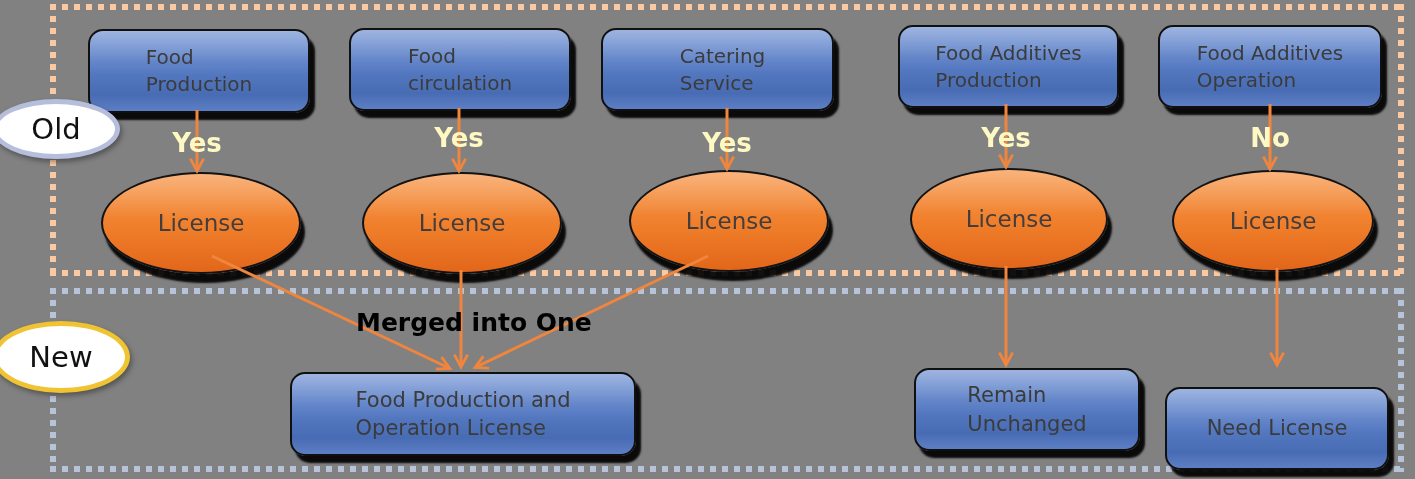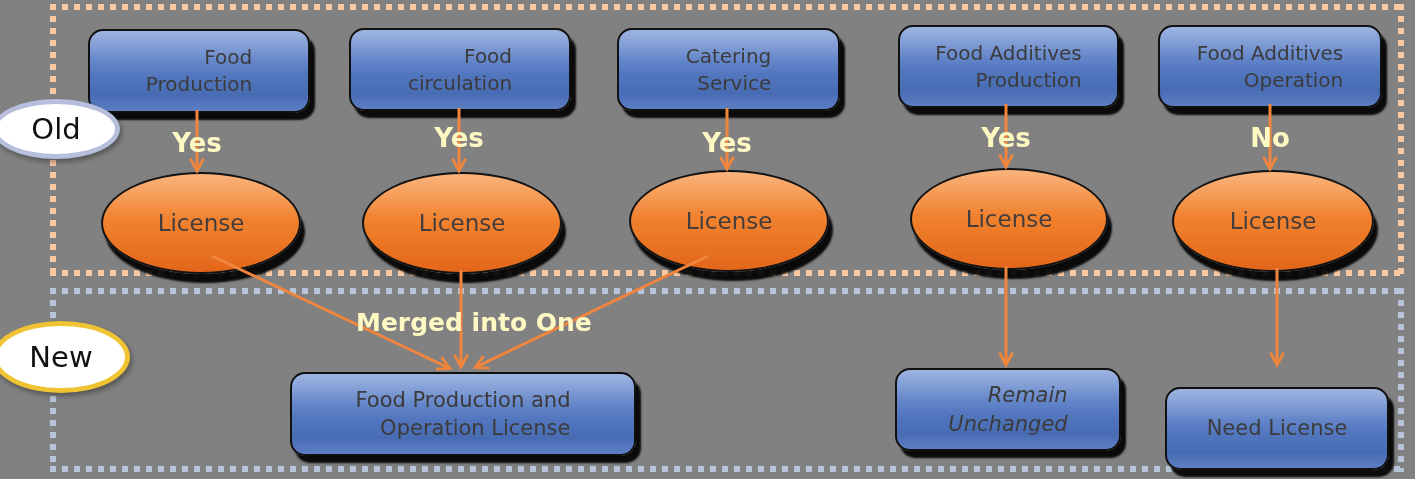--- a/index.html
+++ b/index.html
@@ -21,21 +21,21 @@
   
   .node-box{
     position:absolute;
     border:2px solid #101010;
     border-radius:15px;
     background:
       linear-gradient(180deg,rgba(255,255,255,0.30) 0%,rgba(255,255,255,0.05) 38%,rgba(255,255,255,0) 55%),
       linear-gradient(180deg,#7394d4 0%,#587cc4 45%,#486cb4 80%,#5d7ec4 100%);
     box-shadow:5px 7px 2px rgba(0,0,0,0.92);
     display:flex;align-items:center;justify-content:center;
-    text-align:right;color:#3b3b3b;
+    text-align:left;color:#3b3b3b;
     font-size:20px;line-height:1.35;
     white-space:pre-line;
     z-index:3;
   }
   .node-box.big{font-size:21px;}
 
   
   .node-ellipse{
     position:absolute;
     border:2px solid #131313;
@@ -54,21 +54,21 @@
   .decision{
     position:absolute;
     width:120px;margin-left:-60px;
     text-align:center;
     font-size:26px;font-weight:bold;color:#fef9c3;
     z-index:6;
   }
   
   .merge-caption{
     position:absolute;left:356px;top:308px;
-    font-size:25px;font-weight:bold;color:#fef9c3;
+    font-size:25px;font-weight:bold;color:#000000;
     z-index:6;
   }
   
   .tag-oval{
     position:absolute;
     background:#ffffff;
     border-radius:50%;
     display:flex;align-items:center;justify-content:center;
     color:#111;font-size:29px;
     box-shadow:2px 3px 5px rgba(0,0,0,0.35);
@@ -98,21 +98,21 @@
     <span>Old</span>
   </div>
   <div class="tag-oval new">
     <span>New</span>
   </div>
 
   <div class="node-box" style="left:88px;top:29px;width:218px;height:80px;">Food
 Production</div>
   <div class="node-box" style="left:349px;top:28px;width:218px;height:79px;">Food
 circulation</div>
-  <div class="node-box" style="left:617px;top:28px;width:219px;height:79px;">Catering
+  <div class="node-box" style="left:601px;top:28px;width:219px;height:79px;padding-left:10px;">Catering
 Service</div>
   <div class="node-box" style="left:898px;top:25px;width:217px;height:79px;">Food Additives
 Production</div>
   <div class="node-box" style="left:1158px;top:25px;width:220px;height:79px;">Food Additives
 Operation</div>
 
   <div class="decision" style="left:197px;top:128px;">Yes</div>
   <div class="decision" style="left:459px;top:123px;">Yes</div>
   <div class="decision" style="left:727px;top:128px;">Yes</div>
   <div class="decision" style="left:1006px;top:123px;">Yes</div>
@@ -121,21 +121,21 @@
   <div class="node-ellipse" style="left:101px;top:172px;width:196px;height:98px;">License</div>
   <div class="node-ellipse" style="left:362px;top:172px;width:196px;height:98px;">License</div>
   <div class="node-ellipse" style="left:629px;top:170px;width:196px;height:98px;">License</div>
   <div class="node-ellipse" style="left:910px;top:168px;width:194px;height:98px;">License</div>
   <div class="node-ellipse" style="left:1172px;top:170px;width:198px;height:98px;">License</div>
 
   <div class="merge-caption">Merged into One</div>
 
   <div class="node-box big" style="left:290px;top:372px;width:342px;height:80px;">Food Production and
 Operation License</div>
-  <div class="node-box big" style="left:895px;top:368px;width:222px;height:79px;font-style:italic;">Remain
+  <div class="node-box big" style="left:914px;top:368px;width:222px;height:79px;">Remain
 Unchanged</div>
   <div class="node-box big" style="left:1165px;top:368px;width:220px;height:79px;margin-top:19px;">Need License</div>
 
   <svg class="arrow-layer" width="1415" height="479" viewBox="0 0 1415 479">
     <defs>
       <marker id="vhead" viewBox="0 0 20 20" refX="15" refY="10" markerWidth="19" markerHeight="19" orient="auto" markerUnits="userSpaceOnUse">
         <path d="M3,3 L16,10 L3,17" fill="none" stroke="#f0853e" stroke-width="3"></path>
       </marker>
     </defs>
     <g stroke="#f0853e" stroke-width="3" fill="none">

